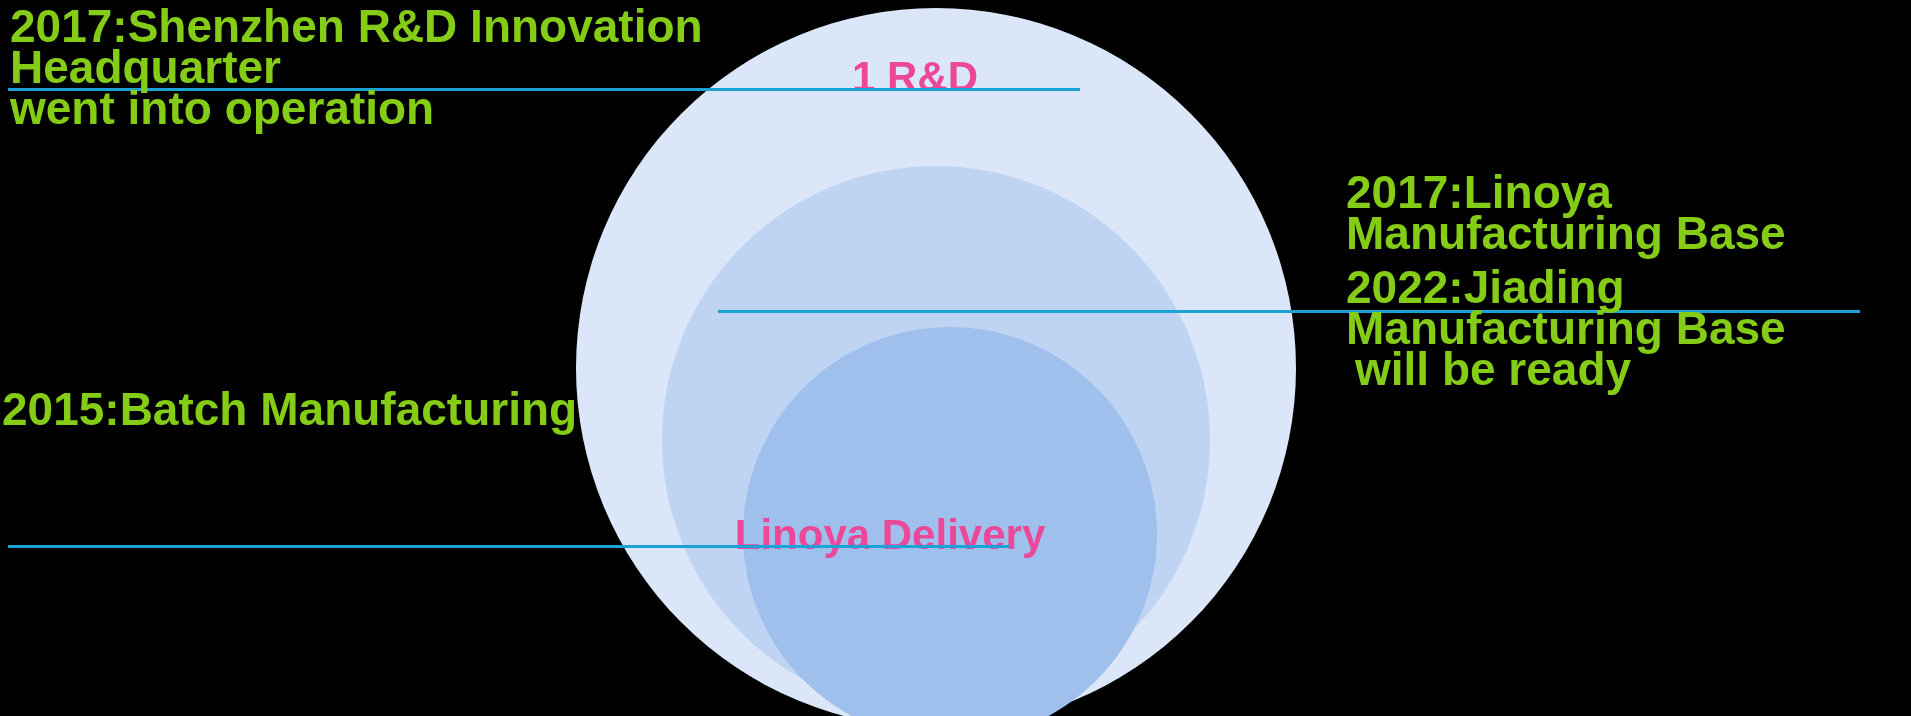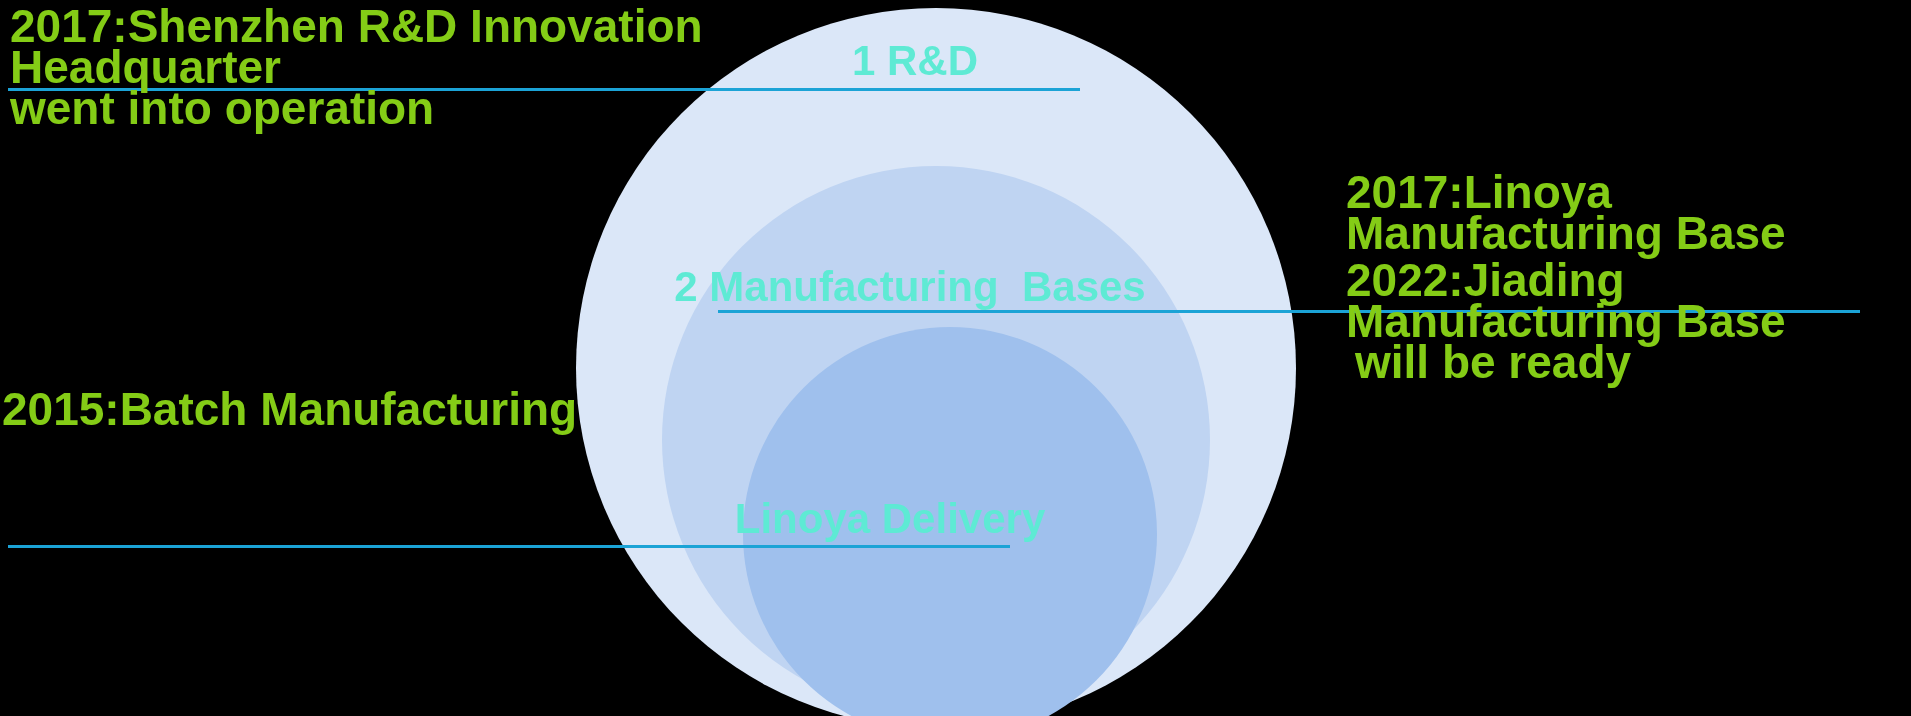--- a/index.html
+++ b/index.html
@@ -29,26 +29,27 @@
     width: 548px; height: 548px;
     background: #bfd4f2;
   }
   #inner-ring {
     left: 743px; top: 327px;
     width: 414px; height: 414px;
     background: #9fc0ed;
   }
   .ring-label {
     position: absolute;
-    color: #5eead4;
+    color: #ec4899;
     font-size: 42px;
     font-weight: 600;
     line-height: 1;
     transform: translateX(-50%);
     white-space: pre;
+    margin-top: 16px;
   }
   #rd-label       { left: 915px; top: 40px;  }
   #mfg-label      { left: 910px; top: 266px; }
   #global-label   { left: 890px; top: 498px; }
 
   .cyan-line {
     position: absolute;
     height: 3px;
     background: #1ba3d6;
   }
@@ -60,34 +61,33 @@
     position: absolute;
     color: #84cc16;
     font-size: 46px;
     font-weight: 700;
     line-height: 41px;
   }
   #annotation-shenzhen-hq { left: 10px; top: 6px; width: 740px; }
   #annotation-left        { left: 2px; top: 382px; }
   #annotation-left .milestone { line-height: 55px; }
   #annotation-right       { left: 1346px; top: 172px; }
-  #annotation-right .r-line1 { margin-bottom: 6px; }
+  #annotation-right .r-line1 { margin-bottom: 13px; }
   #annotation-right .r-line3 { padding-left: 9px; line-height: 40px; }
 </style>
 </head>
 <body>
 
 <div id="canvas">
 
   <div class="ring" id="outer-ring"></div>
   <div class="ring" id="middle-ring"></div>
   <div class="ring" id="inner-ring"></div>
 
   <div class="ring-label" id="rd-label">1 R&amp;D</div>
-  <div class="ring-label" id="mfg-label">2 Manufacturing  Bases</div>
   <div class="ring-label" id="global-label">Linoya Delivery</div>
 
   <div class="cyan-line" id="rd-underline"></div>
   <div class="cyan-line" id="mfg-underline"></div>
   <div class="cyan-line" id="delivery-underline"></div>
 
   <div class="cyan-text" id="annotation-shenzhen-hq">
     <div>2017:Shenzhen R&amp;D Innovation Headquarter</div>
     <div>went into operation</div>
   </div>

